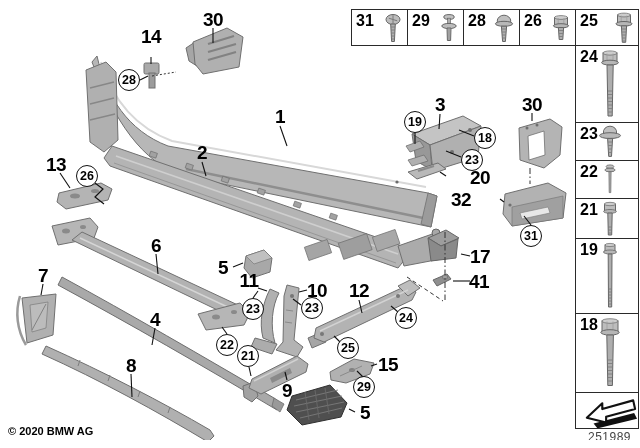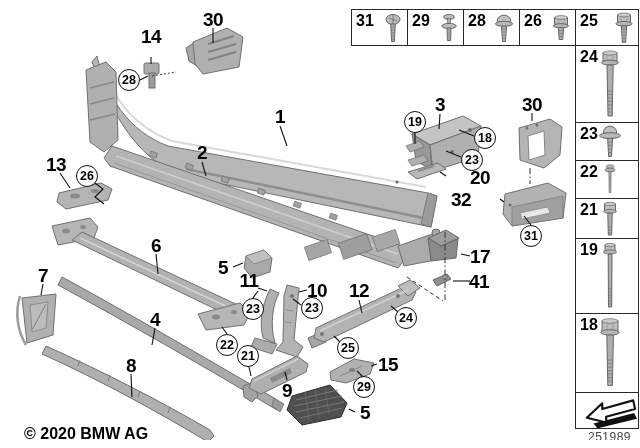--- a/index.html
+++ b/index.html
@@ -8,21 +8,21 @@
   .art{position:absolute;left:0;top:0;width:640px;height:448px;}
   .co{position:absolute;transform:translate(-50%,-50%);font-size:19px;font-weight:bold;
       color:#000;letter-spacing:-0.5px;line-height:1;cursor:pointer;}
   .cc{position:absolute;transform:translate(-50%,-50%);width:22px;height:22px;border:1.6px solid #111;
       border-radius:50%;background:#fff;display:flex;align-items:center;justify-content:center;
       font-size:12.5px;font-weight:bold;color:#000;line-height:1;cursor:pointer;box-sizing:border-box;}
   .tcell{position:absolute;border:1px solid #2a2a2a;background:#fff;box-sizing:border-box;}
   .tnum{position:absolute;left:4px;top:2px;font-size:16px;font-weight:bold;color:#000;line-height:1.1;}
   .icon-right{position:absolute;right:3px;top:50%;transform:translateY(-50%);}
   .icon-center{position:absolute;left:55%;top:50%;transform:translate(-50%,-50%);}
-  .copyright{position:absolute;left:24px;top:425px;font-size:16px;font-weight:600;color:#000;}
+  .copyright{position:absolute;left:8px;top:425px;font-size:11px;font-weight:600;color:#000;}
   .diagnum{position:absolute;left:588px;top:430px;font-size:12px;color:#444;letter-spacing:0.5px;}
 </style>
 </head>
 <body>
 
 <div class="stage">
 
   <svg class="art" viewBox="0 0 640 448">
 
     <g>

